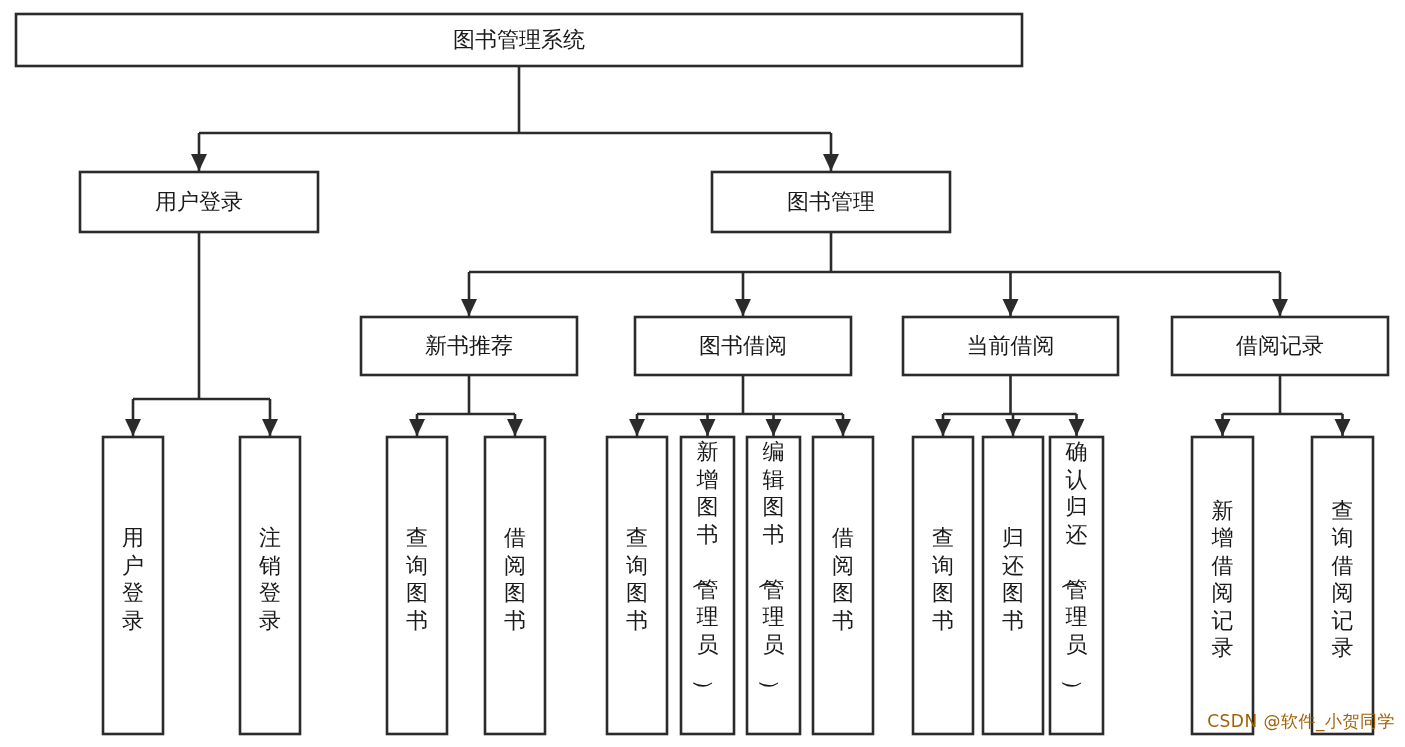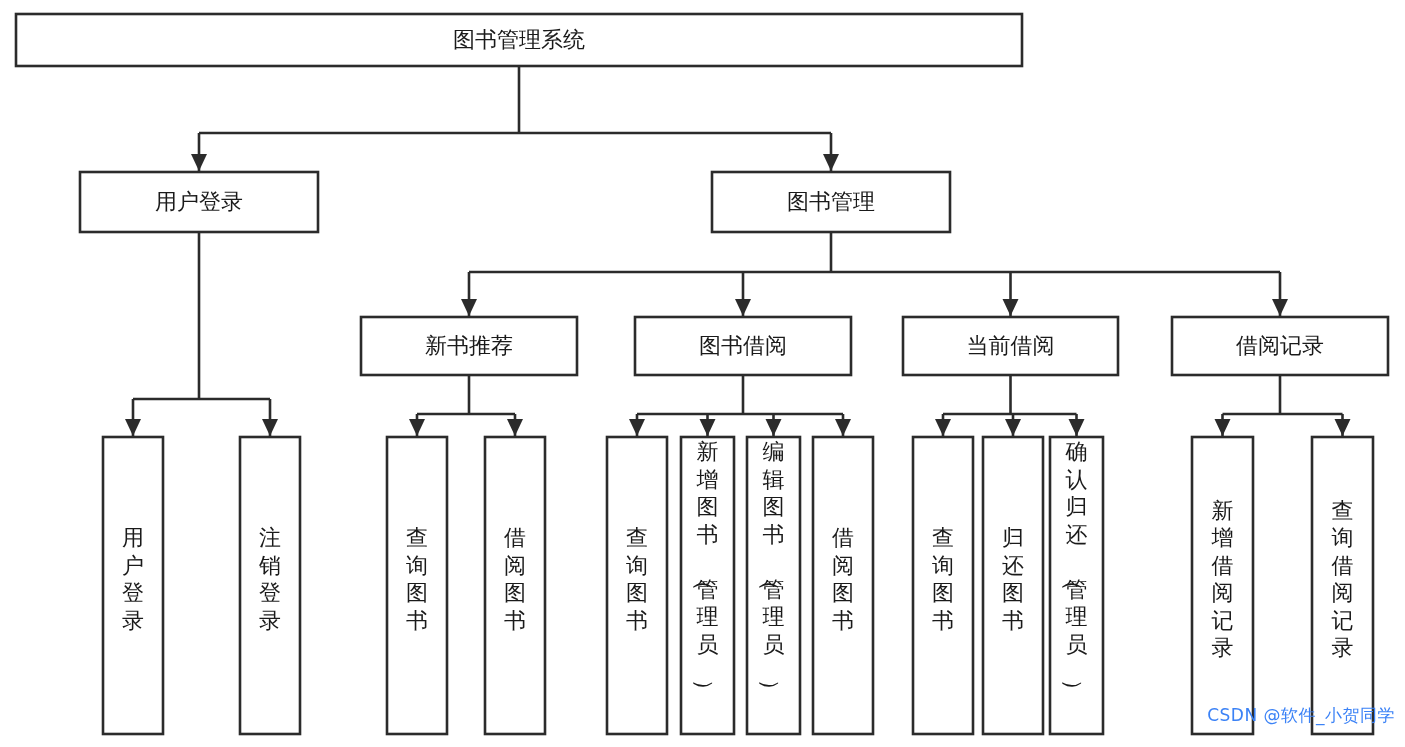--- a/index.html
+++ b/index.html
@@ -51,24 +51,24 @@
   }
   .node-label-vert {
     fill: #1a1a1a;
     font-family: "DejaVu Sans", "Liberation Sans", sans-serif;
     font-size: 22px;
     text-anchor: middle;
   }
   .watermark {
     position: absolute;
     right: 10px;
-    bottom: 20px;
+    bottom: 14px;
     font-family: "DejaVu Sans", "Liberation Sans", sans-serif;
     font-size: 17px;
-    color: #3b82f6;
+    color: #a16207;
     white-space: nowrap;
     letter-spacing: 0.5px;
   }
 </style>
 </head>
 <body>
 
 <div id="diagram-root">
   <svg id="tree-svg" viewBox="0 0 1405 747" xmlns="http://www.w3.org/2000/svg">
     <g id="connectors-layer">

